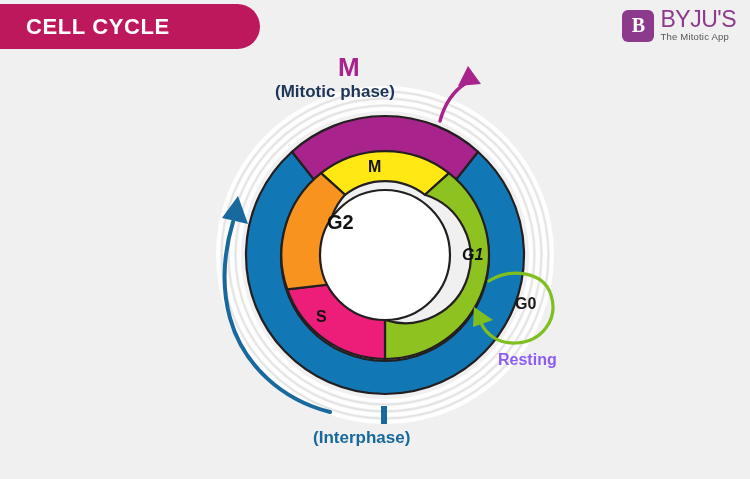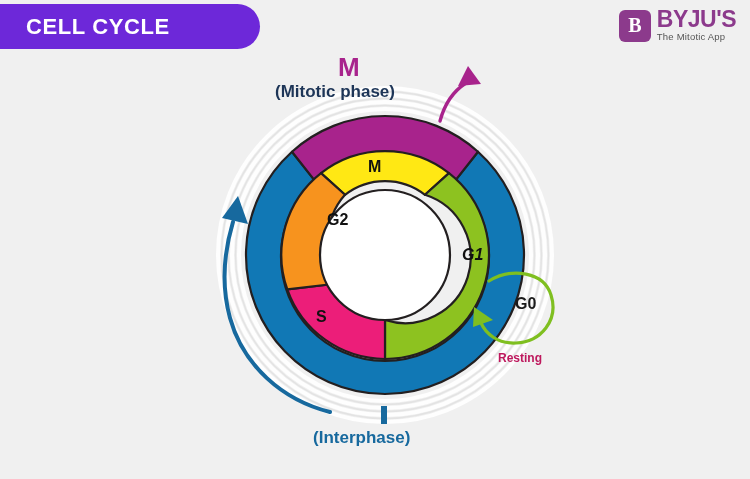--- a/index.html
+++ b/index.html
@@ -6,51 +6,51 @@
   body{
     width:750px;height:479px;
     background:#f0f0f0;
     font-family:"Liberation Sans", sans-serif;
     position:relative;overflow:hidden;
   }
   
   #title-banner{
     position:absolute;left:0;top:4px;
     width:260px;height:45px;
-    background:#6d28d9;
+    background:#be185d;
     border-radius:0 26px 26px 0;
     display:flex;align-items:center;
   }
   #title-text{
     color:#ffffff;font-size:22px;font-weight:bold;
     letter-spacing:.6px;margin-left:26px;
   }
   #logo{
     position:absolute;right:14px;top:8px;
     display:flex;align-items:center;gap:6px;
   }
   #logo-mark{
     width:32px;height:32px;background:#8c3a8c;border-radius:6px;
     display:flex;align-items:center;justify-content:center;
   }
   #logo-mark span{color:#fff;font-size:20px;font-weight:bold;font-family:"Liberation Serif",serif;}
-  #logo-word{color:#8c3a8c;font-size:23px;font-weight:bold;line-height:1;letter-spacing:-.5px;}
+  #logo-word{color:#8c3a8c;font-size:23px;font-weight:normal;line-height:1;letter-spacing:-.5px;}
   #logo-tag{color:#555;font-size:9.5px;line-height:1.3;letter-spacing:.2px;}
   
   #diagram{position:absolute;left:0;top:0;width:750px;height:479px;}
   .lbl{position:absolute;font-weight:bold;white-space:nowrap;}
   #lbl-m{left:338px;top:52px;font-size:26px;color:#a8238c;}
   #lbl-mitotic{left:275px;top:82px;font-size:17px;color:#1d3557;}
   #lbl-interphase{left:313px;top:428px;font-size:17px;color:#17699e;}
   #lbl-g0{left:515px;top:295px;font-size:16px;color:#1a1a1a;}
-  #lbl-resting{left:498px;top:351px;font-size:12px;color:#be185d;}
+  #lbl-resting{left:498px;top:351px;font-size:16px;color:#8b5cf6;}
   #lbl-in-m{left:368px;top:158px;font-size:16px;color:#111;}
   #lbl-in-g1{left:462px;top:246px;font-size:16px;color:#111;font-style:italic;}
   #lbl-in-s{left:316px;top:308px;font-size:16px;color:#111;}
-  #lbl-in-g2{left:289px;top:211px;font-size:16px;color:#111;padding-left:38px;}
+  #lbl-in-g2{left:289px;top:211px;font-size:20px;color:#111;padding-left:38px;}
 </style>
 </head>
 <body>
 
 <div id="title-banner">
   <div id="title-text">CELL CYCLE</div>
 </div>
 
 <div id="logo">
   <div id="logo-mark">

